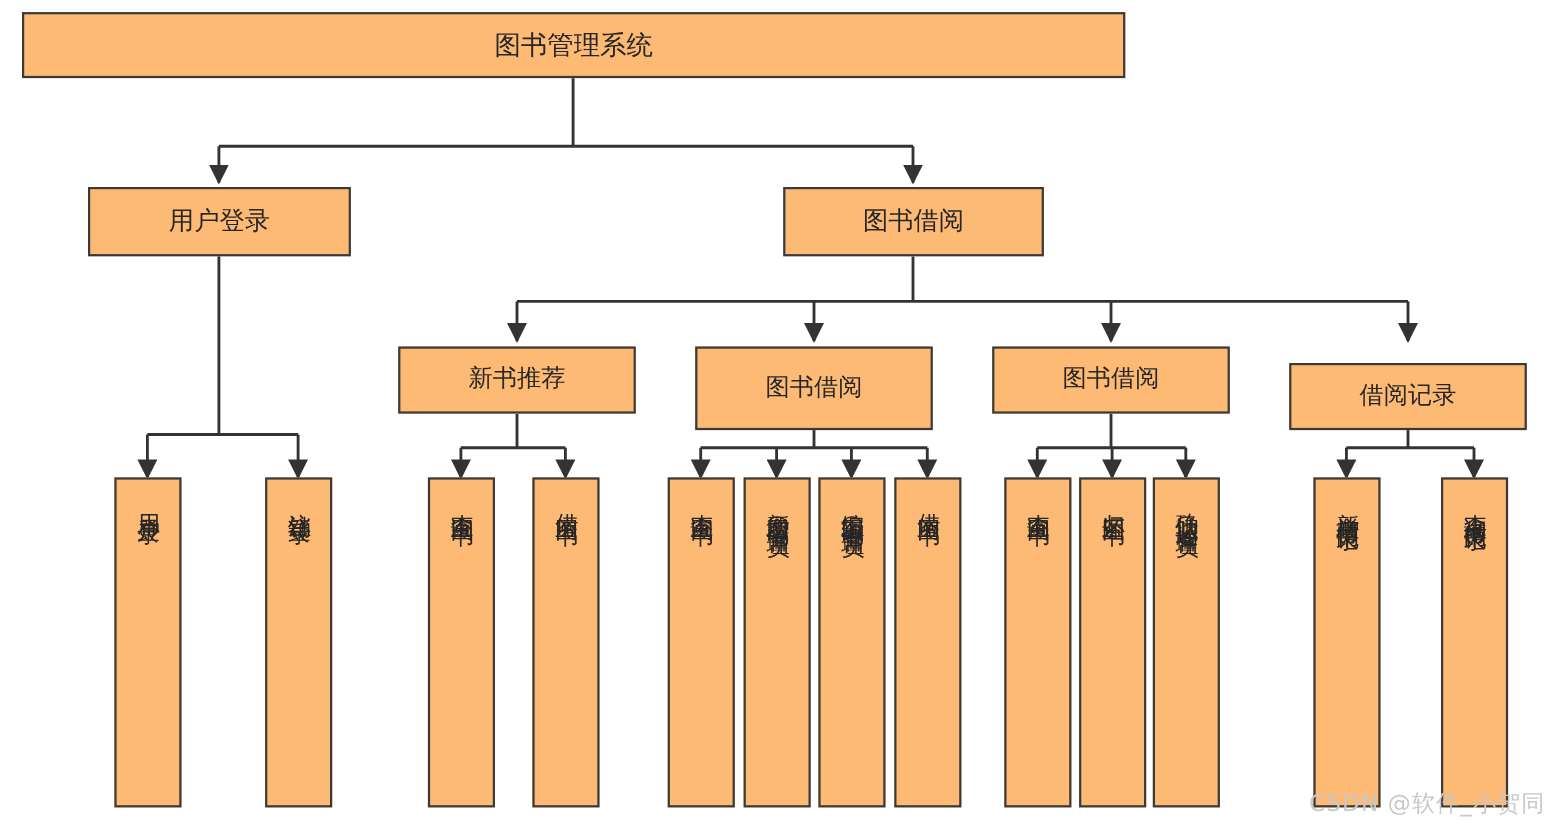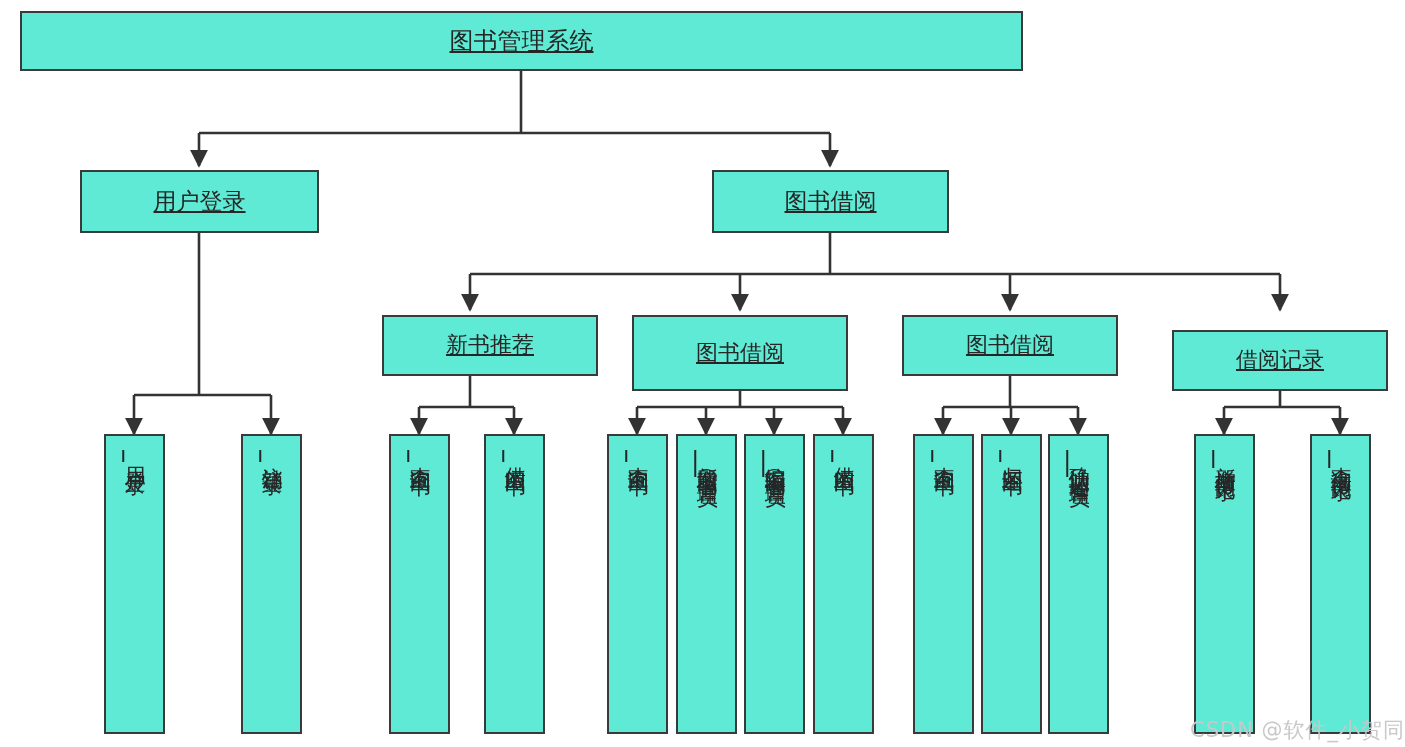--- a/index.html
+++ b/index.html
@@ -7,26 +7,25 @@
     font-family:"DejaVu Sans","Liberation Sans",sans-serif;
     width:1405px;height:747px;overflow:hidden;
   }
   #canvas{position:relative;width:1405px;height:747px;background:#fff;}
 
   svg#wires{position:absolute;left:0;top:0;width:1405px;height:747px;pointer-events:none;}
 
   .node{
     position:absolute;
     box-sizing:border-box;
-    background:#5eead4;
+    background:#fdba74;
     border:2.5px solid #3a3a3a;
     display:flex;align-items:center;justify-content:center;
     color:#262626;
     line-height:1.12;
-    text-decoration:underline;
   }
   .node.root{font-size:24px;}
   .node.lvl2{font-size:23px;}
   .node.lvl3{font-size:22px;}
 
   
   .node.leaf{
     border-width:2.5px;
     align-items:flex-start;
     justify-content:center;
@@ -110,21 +109,21 @@
     <span>图书管理系统</span>
   </div>
 
   <div class="node lvl2" style="left:80px;top:170px;width:239px;height:63px;">
     <span>用户登录</span>
   </div>
   <div class="node lvl2" style="left:712px;top:170px;width:237px;height:63px;">
     <span>图书借阅</span>
   </div>
 
-  <div class="node lvl3" style="left:382px;top:315px;width:216px;height:61px;">
+  <div class="node lvl3" style="left:362px;top:315px;width:216px;height:61px;">
     <span>新书推荐</span>
   </div>
   <div class="node lvl3" style="left:632px;top:315px;width:216px;height:76px;">
     <span>图书借阅</span>
   </div>
   <div class="node lvl3" style="left:902px;top:315px;width:216px;height:61px;">
     <span>图书借阅</span>
   </div>
   <div class="node lvl3" style="left:1172px;top:315px;width:216px;height:61px;margin-top:15px;">
     <span>借阅记录</span>

